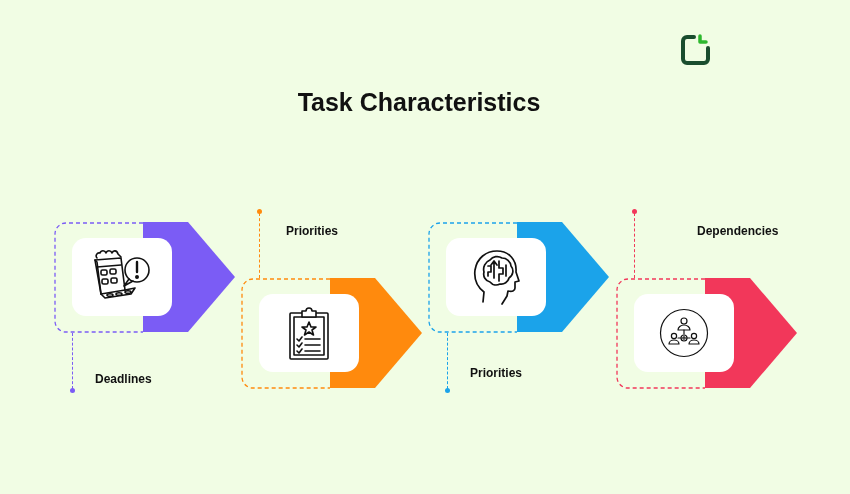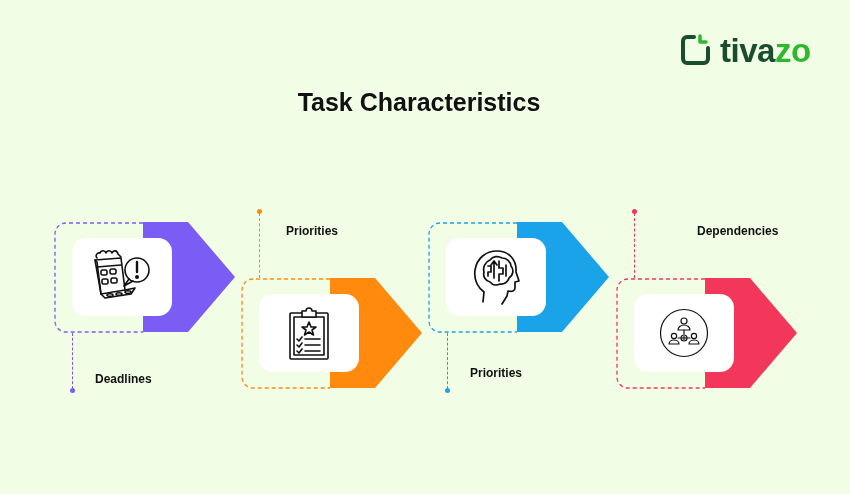--- a/index.html
+++ b/index.html
@@ -36,23 +36,20 @@
 </style>
 </head>
 <body>
 
 <div class="logo">
   <div class="logo-mark">
     <svg width="34" height="34" viewBox="0 0 34 34">
       <path d="M14 4 H7 a4 4 0 0 0 -4 4 V26 a4 4 0 0 0 4 4 H24 a4 4 0 0 0 4 -4 V15" fill="none" stroke="#1a4d2e" stroke-width="4" stroke-linecap="round"></path>
       <path d="M20 3 V9 H26" fill="none" stroke="#2eb82e" stroke-width="3.5" stroke-linecap="round" stroke-linejoin="round"></path>
     </svg>
-  </div>
-  <div class="logo-text">
-    <span class="dark">tiva</span><span class="light">zo</span>
   </div>
 </div>
 
 <div class="title">Task Characteristics</div>
 
 <div class="step" style="left:54px; top:222px;">
   <svg class="shape" width="185" height="112" viewBox="0 0 185 112">
     <path d="M89 1 H12 a11 11 0 0 0 -11 11 V99 a11 11 0 0 0 11 11 H89" fill="none" stroke="#7b5cf5" stroke-width="1.3" stroke-dasharray="4 3"></path>
     <path d="M89 0 H134 L181 55 L134 110 H89 Z" fill="#7b5cf5"></path>
   </svg>

